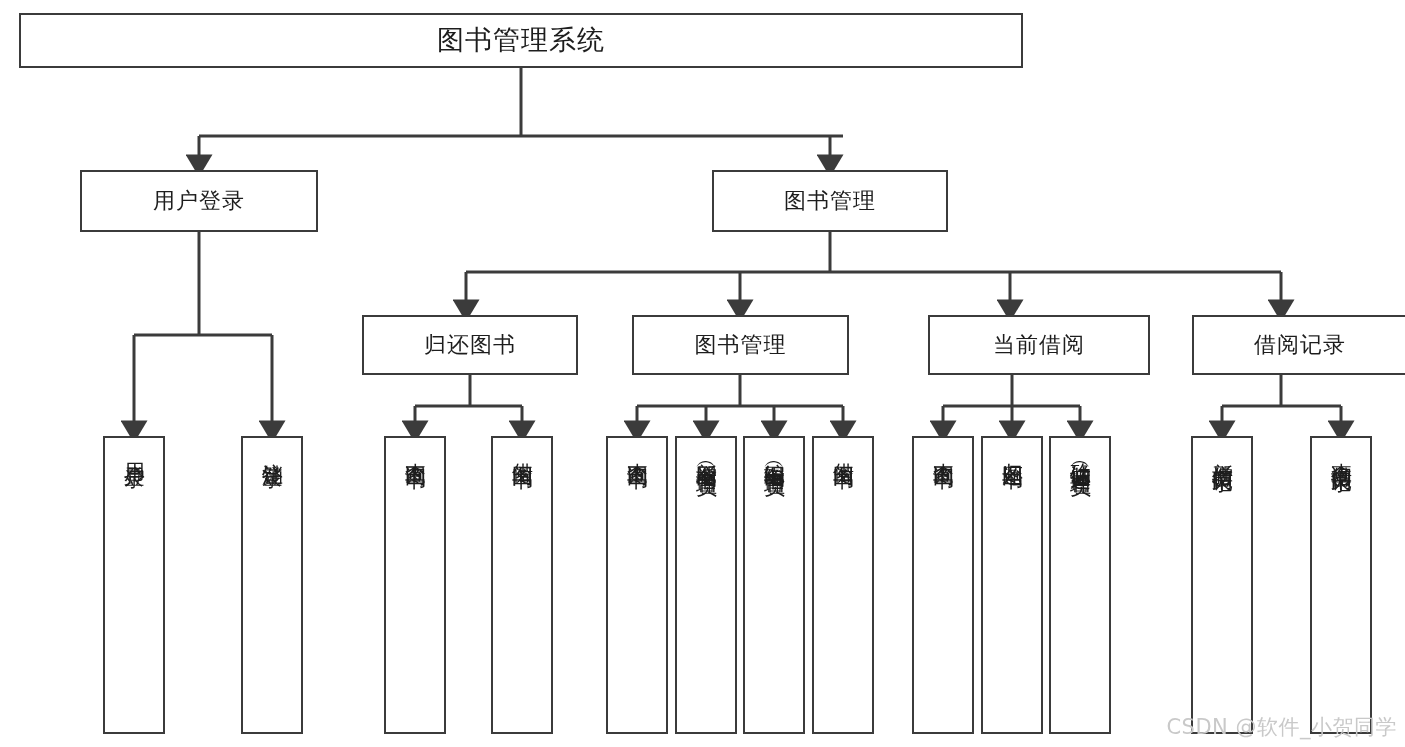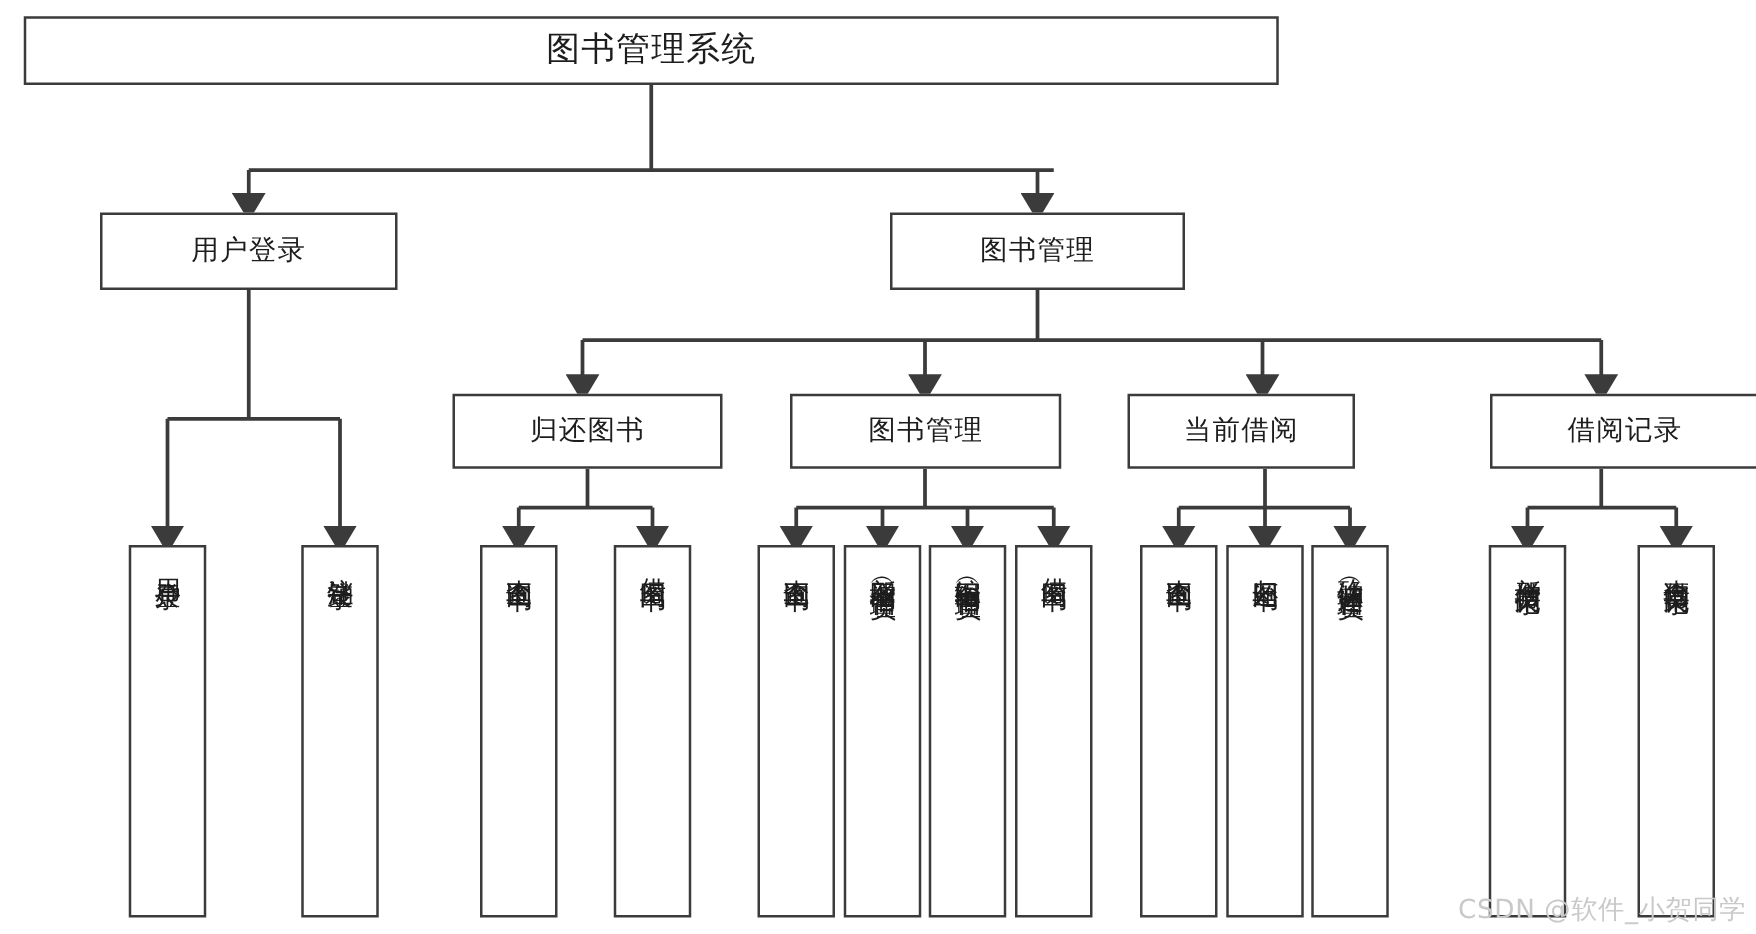--- a/index.html
+++ b/index.html
@@ -151,21 +151,21 @@
   <div class="node horizontal" style="left:712px; top:170px; width:236px; height:62px;">
     <span class="label-h">图书管理</span>
   </div>
 
   <div class="node horizontal" style="left:362px; top:315px; width:216px; height:60px;">
     <span class="label-h">归还图书</span>
   </div>
   <div class="node horizontal" style="left:632px; top:315px; width:217px; height:60px;">
     <span class="label-h">图书管理</span>
   </div>
-  <div class="node horizontal" style="left:902px; top:315px; width:182px; height:60px;text-align:center;">
+  <div class="node horizontal" style="left:928px; top:315px; width:222px; height:60px;text-align:center;">
     <span class="label-h">当前借阅</span>
   </div>
   <div class="node horizontal" style="left:1172px; top:315px; width:216px; height:60px;margin-left:20px;">
     <span class="label-h">借阅记录</span>
   </div>
 
   <div class="node vertical" style="left:103px; top:436px; width:62px; height:298px;">
     <span class="label-v">用户登录</span>
   </div>
   <div class="node vertical" style="left:241px; top:436px; width:62px; height:298px;">

